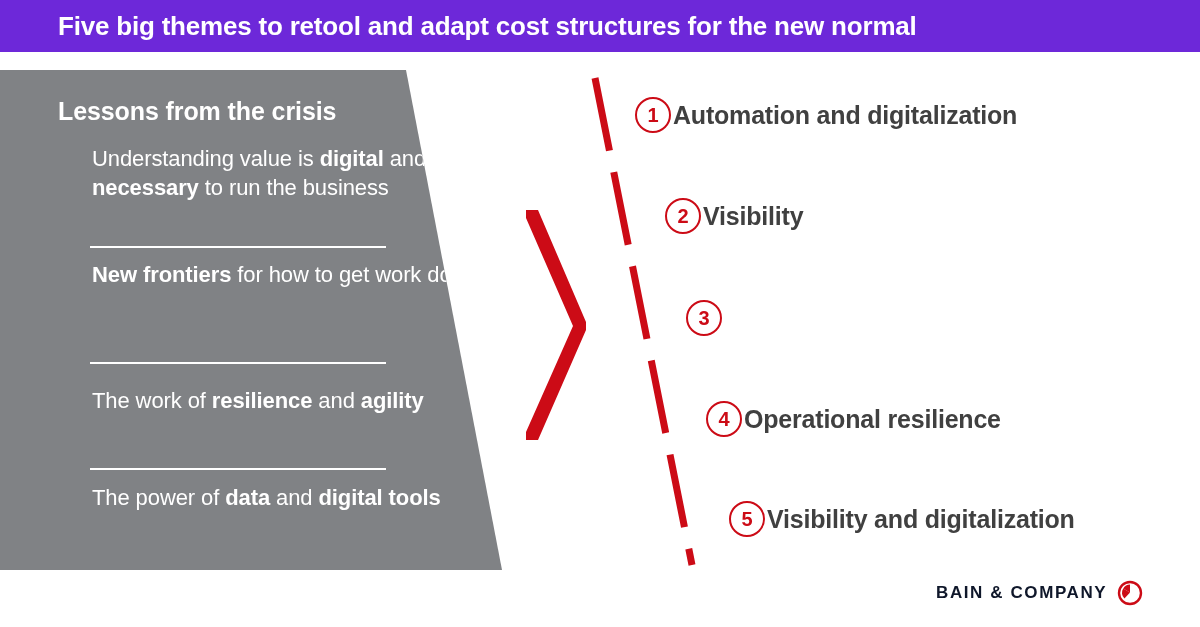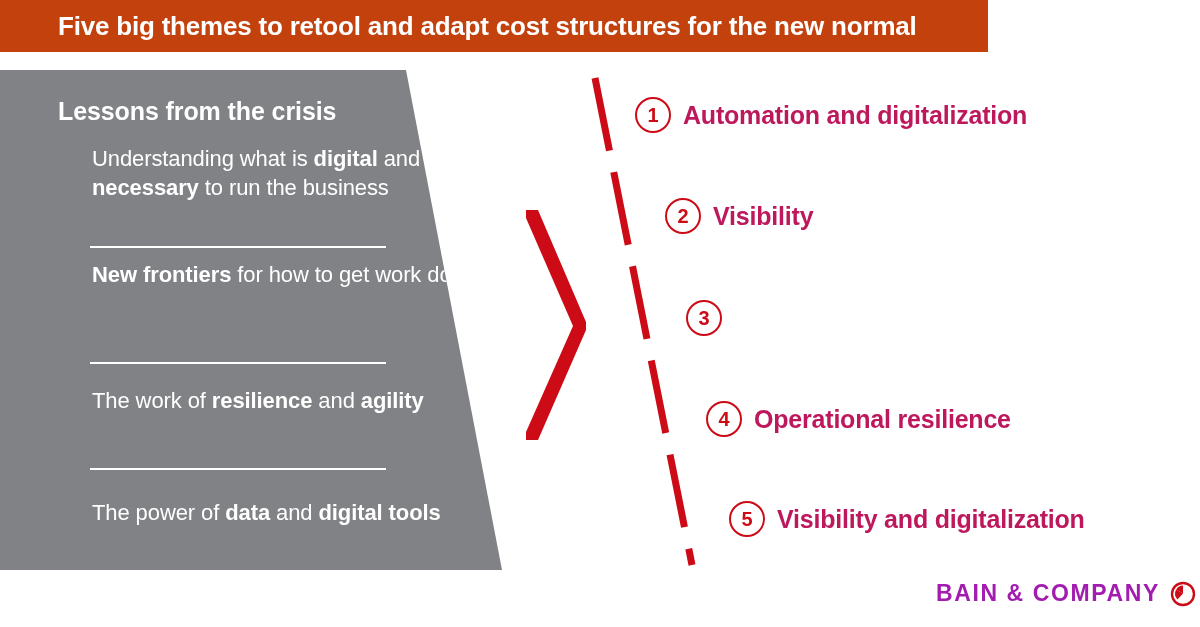--- a/index.html
+++ b/index.html
@@ -14,23 +14,23 @@
     overflow: hidden;
     font-family: "Liberation Sans", sans-serif;
     -webkit-font-smoothing: antialiased;
   }
 
   
   #header-bar {
     position: absolute;
     left: 0;
     top: 0;
-    width: 988px;
+    width: 1200px;
     height: 52px;
-    background: #c2410c;
+    background: #6d28d9;
   }
   #header-title {
     position: absolute;
     left: 58px;
     top: 0;
     height: 52px;
     line-height: 52px;
     color: #ffffff;
     font-size: 26px;
     font-weight: bold;
@@ -64,21 +64,21 @@
     color: #ffffff;
     font-size: 22px;
     font-weight: normal;
     line-height: 29px;
     letter-spacing: -0.1px;
   }
   .lesson-block b { font-weight: bold; }
   #lesson-0 { top: 74px; }
   #lesson-1 { top: 190px; }
   #lesson-2 { top: 316px; }
-  #lesson-3 { top: 428px; }
+  #lesson-3 { top: 413px; }
 
   .divider {
     position: absolute;
     left: 90px;
     width: 296px;
     height: 2px;
     background: #ffffff;
   }
   #divider-0 { top: 176px; }
   #divider-1 { top: 292px; }
@@ -117,43 +117,43 @@
     border-radius: 50%;
     color: #CC0B16;
     font-size: 20px;
     font-weight: bold;
     display: flex;
     align-items: center;
     justify-content: center;
     box-sizing: border-box;
   }
   .theme-label {
-    margin-left: 12px;
-    color: #be185d;
+    margin-left: 2px;
+    color: #404040;
     font-size: 25px;
     font-weight: bold;
     letter-spacing: -0.2px;
   }
   #theme-0 { left: 635px; top: 97px; }
   #theme-1 { left: 665px; top: 198px; }
   #theme-2 { left: 686px; top: 300px; }
   #theme-3 { left: 706px; top: 401px; }
   #theme-4 { left: 729px; top: 501px; }
 
   
   #bain-logo {
     position: absolute;
     left: 936px;
     top: 580px;
     display: flex;
     align-items: center;
   }
   #bain-wordmark {
-    color: #a21caf;
-    font-size: 23px;
+    color: #0f172a;
+    font-size: 17px;
     font-weight: bold;
     letter-spacing: 1.6px;
     white-space: nowrap;
   }
   #bain-mark {
     margin-left: 10px;
     width: 26px;
     height: 26px;
   }
 </style>
@@ -161,21 +161,21 @@
 <body>
 
 <div id="header-bar">
   <div id="header-title">Five big themes to retool and adapt cost structures for the new normal</div>
 </div>
 
 <div id="left-panel">
   <div id="panel-heading">Lessons from the crisis</div>
 
   <div class="lesson-block" id="lesson-0">
-    <span><span>Understanding what is </span><b>digital</b><span> and </span><b>necessary</b><span> to run the business</span></span>
+    <span><span>Understanding value is </span><b>digital</b><span> and </span><b>necessary</b><span> to run the business</span></span>
   </div>
   <div class="divider" id="divider-0"></div>
 
   <div class="lesson-block" id="lesson-1">
     <span><b>New frontiers</b><span> for how to get work done</span></span>
   </div>
   <div class="divider" id="divider-1"></div>
 
   <div class="lesson-block" id="lesson-2">
     <span><span>The work of </span><b>resilience</b><span> and </span><b>agility</b></span>

